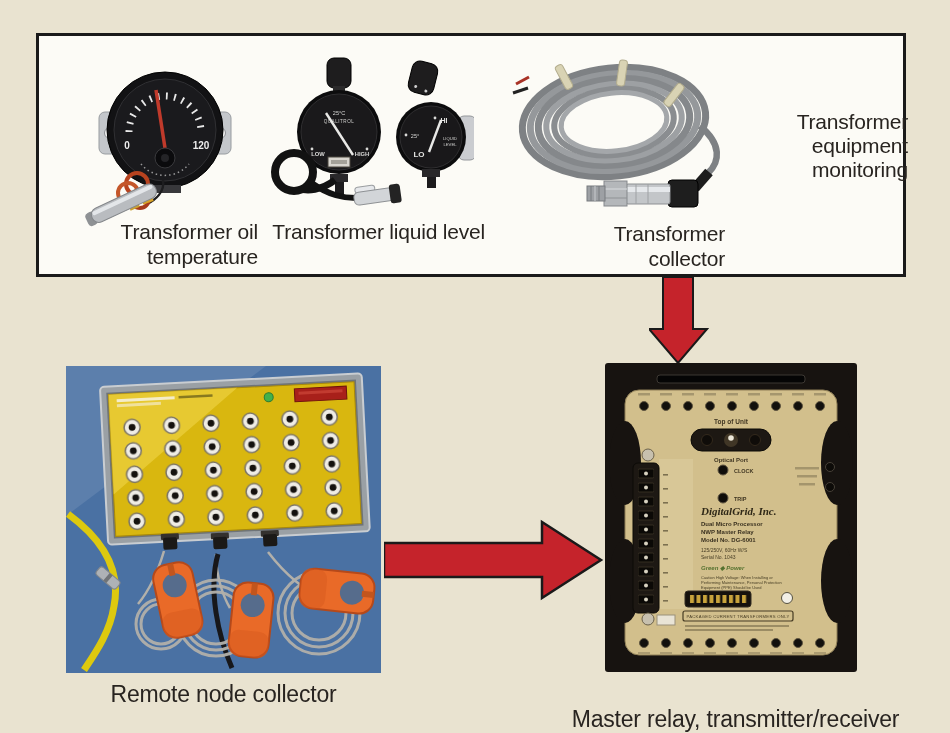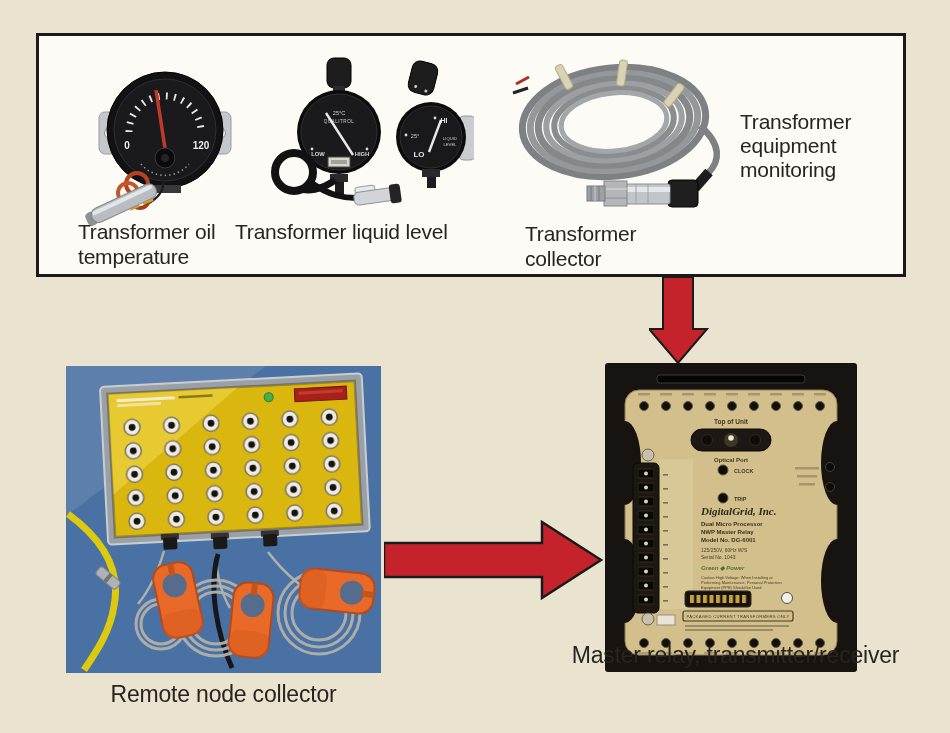--- a/index.html
+++ b/index.html
@@ -7,21 +7,21 @@
     position:relative; width:950px; height:733px;
     background:#e9e3d0; font-family:"Liberation Sans", sans-serif;
     overflow:hidden;
   }
   .top-box {
     position:absolute; left:36px; top:33px; width:870px; height:244px;
     background:#fcfbf6; border:3px solid #1a1a1a; box-sizing:border-box;
   }
   .abs { position:absolute; }
   .eq-label {
-    position:absolute; text-align:left; color:#282420;
+    position:absolute; text-align:right; color:#282420;
     font-size:21px; line-height:25px; font-weight:500; letter-spacing:-0.2px;
   }
   .eq-label span { display:block; }
   .caption {
     position:absolute; text-align:center; color:#282420;
     font-size:23px; font-weight:500; letter-spacing:-0.2px;
   }
   svg text { font-family:"Liberation Sans", sans-serif; }
   .serif-brand { font-family:"Liberation Serif", serif; }
 </style>
@@ -339,17 +339,17 @@
     <g fill="#6f6344" opacity="0.55">
       <rect x="80" y="262" width="104" height="2"></rect>
       <rect x="80" y="266" width="88" height="2"></rect>
     </g>
     <rect x="28" y="272" width="198" height="20" fill="url(#pScrewB)"></rect>
   </svg>
 
   <div class="caption" style="left:66px; top:681px; width:315px;">
     <span>Remote node collector</span>
   </div>
-  <div class="caption" style="left:563px; top:642px; width:345px;">
+  <div class="caption" style="left:563px; top:706px; width:345px;">
     <span>Master relay, transmitter/receiver</span>
   </div>
 
 </div>
 
 </body></html>

